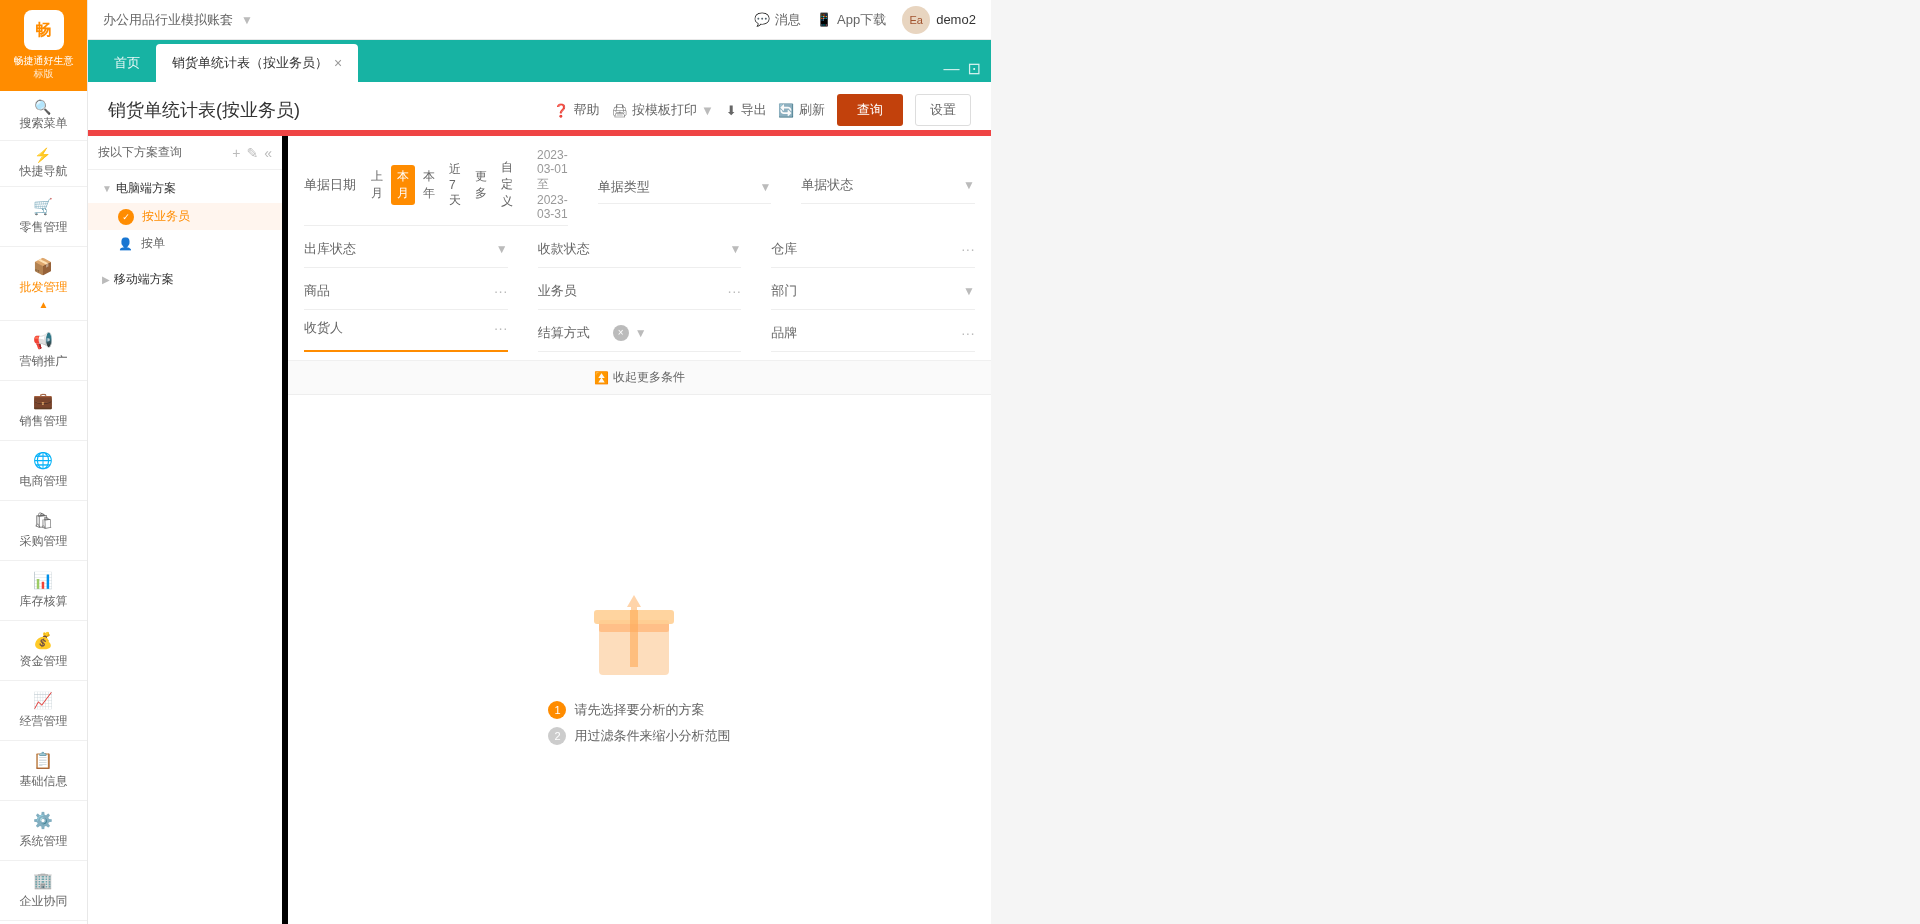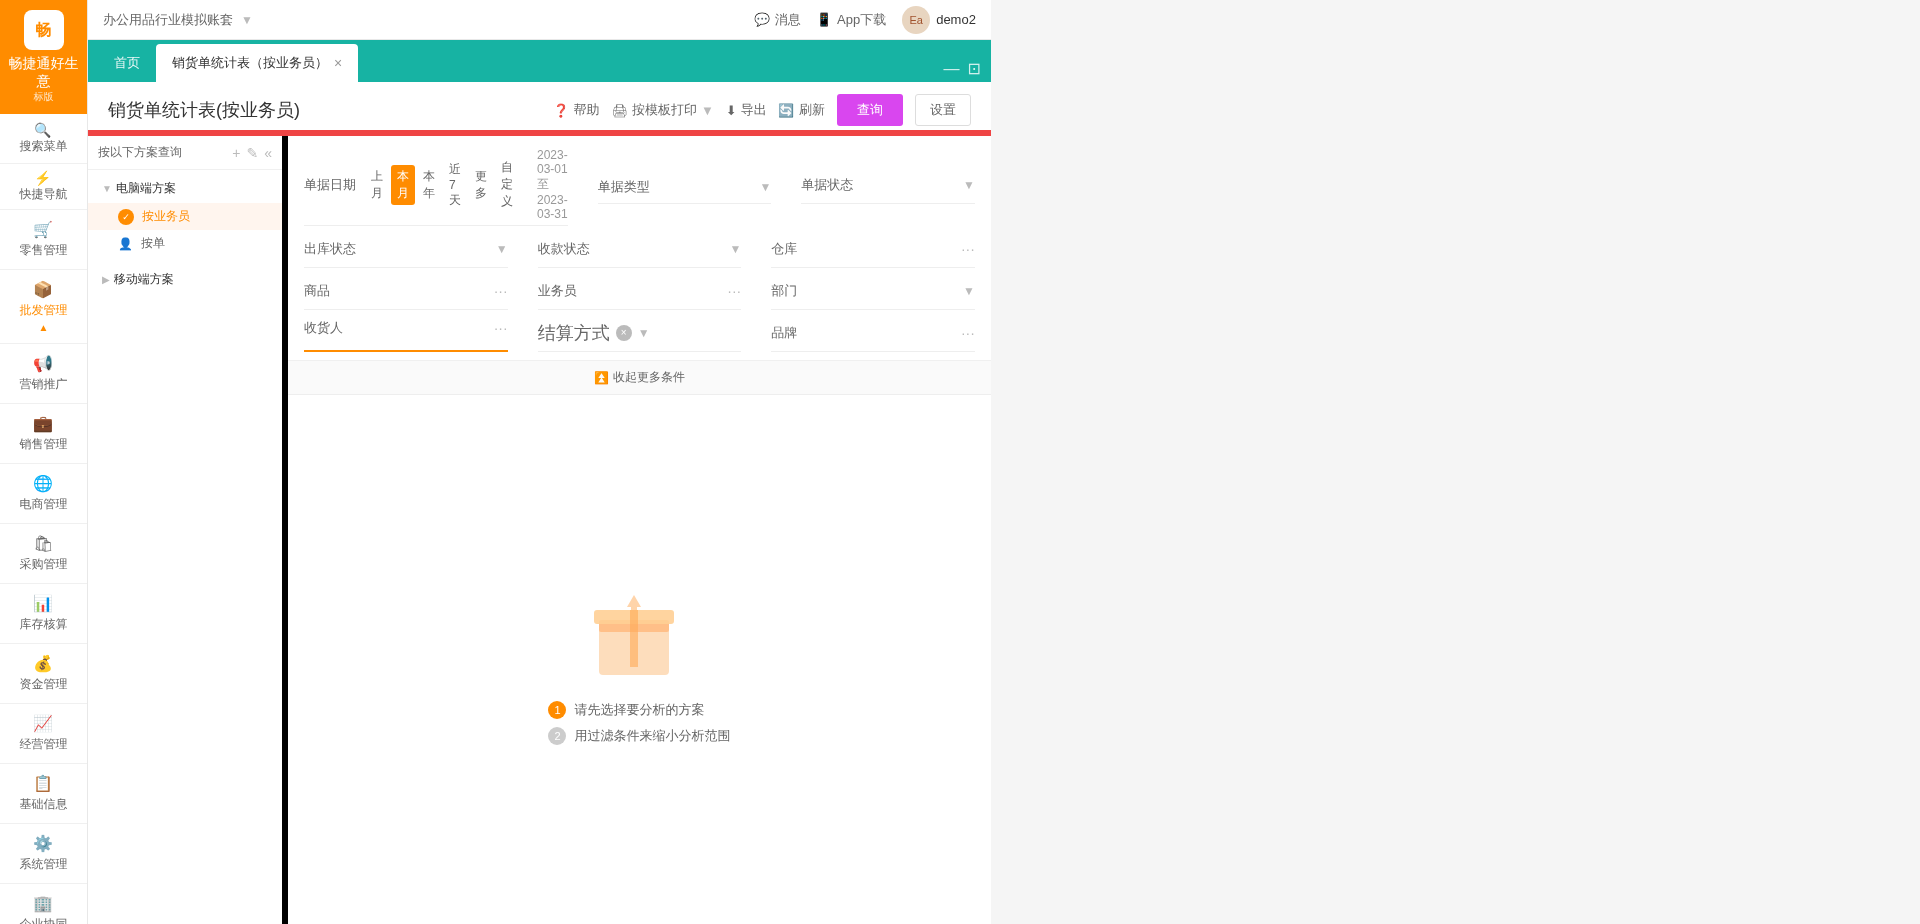--- a/index.html
+++ b/index.html
@@ -3,21 +3,21 @@
   <meta charset="utf-8">
   <style>
     * { box-sizing: border-box; margin: 0; padding: 0; }
     body { font-family: 'Microsoft YaHei', Arial, sans-serif; font-size: 13px; background: #f5f5f5; color: #333; display: flex; height: 924px; overflow: hidden; }
 
     
     .sidebar { width: 88px; background: #fff; display: flex; flex-direction: column; align-items: center; border-right: 1px solid #e8e8e8; flex-shrink: 0; }
     .sidebar-logo { width: 100%; background: #ff8c00; padding: 10px 5px; display: flex; flex-direction: column; align-items: center; color: #fff; font-size: 11px; cursor: pointer; }
     .sidebar-logo .logo-icon { width: 40px; height: 40px; background: #fff; border-radius: 8px; display: flex; align-items: center; justify-content: center; margin-bottom: 4px; }
     .sidebar-logo .logo-icon span { color: #ff8c00; font-size: 18px; font-weight: bold; }
-    .sidebar-logo .logo-text { color: #fff; font-size: 14px; text-align: center; line-height: 1.3; }
+    .sidebar-logo .logo-text { color: #fff; font-size: 10px; text-align: center; line-height: 1.3; }
     .sidebar-search { width: 100%; padding: 8px 5px; text-align: center; font-size: 12px; color: #666; cursor: pointer; border-bottom: 1px solid #f0f0f0; }
     .sidebar-nav { width: 100%; padding: 6px 5px; text-align: center; font-size: 12px; color: #666; cursor: pointer; border-bottom: 1px solid #f0f0f0; }
     .sidebar-item { width: 100%; padding: 10px 5px; text-align: center; font-size: 12px; color: #666; cursor: pointer; display: flex; flex-direction: column; align-items: center; gap: 3px; }
     .sidebar-item .si-icon { font-size: 16px; }
     .sidebar-item.active { color: #ff8c00; }
     .sidebar-item-group { width: 100%; border-bottom: 1px solid #f0f0f0; }
   </style>
 </head>
 <body>
 
@@ -173,21 +173,21 @@
           <span style="color:#bbb;">▼</span>
         </div>
         <div style="display:flex; align-items:center; gap:4px; font-size:13px; color:#666; cursor:pointer;">
           <span>⬇</span>
           <span>导出</span>
         </div>
         <div style="display:flex; align-items:center; gap:4px; font-size:13px; color:#666; cursor:pointer;">
           <span>🔄</span>
           <span>刷新</span>
         </div>
-        <button style="background:#d946ef; color:#fff; border:none; padding:7px 20px; border-radius:3px; cursor:pointer; font-size:13px;">查询</button>
+        <button style="background:#c2410c; color:#fff; border:none; padding:7px 20px; border-radius:3px; cursor:pointer; font-size:13px;">查询</button>
         <button style="background:#fff; color:#666; border:1px solid #ddd; padding:6px 14px; border-radius:3px; cursor:pointer; font-size:13px;">设置</button>
       </div>
     </div>
 
     <div style="display:flex; flex:1; overflow:hidden;">
 
       <div style="width:200px; background:#fff; border-right:6px solid #000000; flex-shrink:0; overflow-y:auto;">
         <div style="padding:8px 10px; display:flex; align-items:center; justify-content:space-between; border-bottom:1px solid #f0f0f0;">
           <span style="font-size:12px; color:#666;">按以下方案查询</span>
           <div style="display:flex; gap:6px;">
@@ -319,21 +319,21 @@
 
             <div style="display:flex; align-items:center; flex:1; min-height:34px; border-bottom:2px solid #ff8c00; padding-bottom:12px;">
               <span style="font-size:13px;color:#666;white-space:nowrap;min-width:55px;margin-right:6px;">收货人</span>
               <div style="flex:1;display:flex;align-items:center;justify-content:flex-end;cursor:pointer;">
                 <span style="color:#bbb;font-size:14px;">···</span>
               </div>
             </div>
             <div style="width:30px;flex-shrink:0;"></div>
 
             <div style="display:flex; align-items:center; flex:1; min-height:34px; border-bottom:1px solid #eee; padding-bottom:4px;">
-              <span style="font-size:18px;color:#666;white-space:nowrap;min-width:55px;margin-right:6px;">结算方式</span>
+              <span style="font-size:13px;color:#666;white-space:nowrap;min-width:55px;margin-right:20px;">结算方式</span>
               <div style="flex:1;display:flex;align-items:center;gap:6px;cursor:pointer;">
                 <div style="width:16px;height:16px;border-radius:50%;background:#bbb;color:#fff;font-size:10px;display:flex;align-items:center;justify-content:center;cursor:pointer;">×</div>
                 <span style="color:#bbb;font-size:12px;">▼</span>
               </div>
             </div>
             <div style="width:30px;flex-shrink:0;"></div>
 
             <div style="display:flex; align-items:center; flex:1; min-height:34px; border-bottom:1px solid #eee; padding-bottom:4px;">
               <span style="font-size:13px;color:#666;white-space:nowrap;min-width:55px;margin-right:6px;">品牌</span>
               <div style="flex:1;display:flex;align-items:center;justify-content:flex-end;cursor:pointer;">

